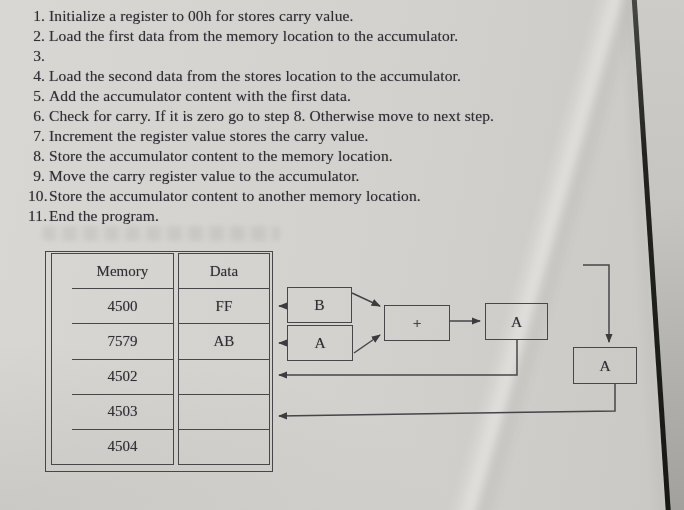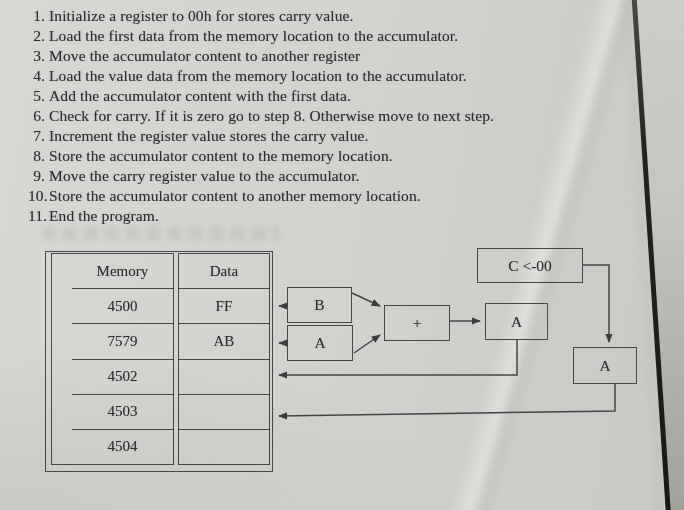--- a/index.html
+++ b/index.html
@@ -81,25 +81,24 @@
     <li class="step">
         <span class="num">1.</span>
         <span class="txt">Initialize a register to 00h for stores carry value.</span>
       </li>
     <li class="step">
         <span class="num">2.</span>
         <span class="txt">Load the first data from the memory location to the accumulator.</span>
       </li>
     <li class="step">
         <span class="num">3.</span>
-        <span class="txt">Move the accumulator content to another register</span>
       </li>
     <li class="step">
         <span class="num">4.</span>
-        <span class="txt">Load the value data from the memory location to the accumulator.</span>
+        <span class="txt">Load the second data from the stores location to the accumulator.</span>
       </li>
     <li class="step">
         <span class="num">5.</span>
         <span class="txt">Add the accumulator content with the first data.</span>
       </li>
     <li class="step">
         <span class="num">6.</span>
         <span class="txt">Check for carry. If it is zero go to step 8. Otherwise move to next step.</span>
       </li>
     <li class="step">
@@ -136,21 +135,20 @@
     <div class="mcol dat">
       <div class="mcell head">Data</div>
       <div class="mcell">FF</div>
       <div class="mcell">AB</div>
       <div class="mcell"></div>
       <div class="mcell"></div>
       <div class="mcell"></div>
     </div>
   </div>
 
-  <div class="dbox" id="box-c">C &lt;-00</div>
   <div class="dbox" id="box-b">B</div>
   <div class="dbox" id="box-a1">A</div>
   <div class="dbox" id="box-plus">+</div>
   <div class="dbox" id="box-a2">A</div>
   <div class="dbox" id="box-a3">A</div>
 
   <svg class="connectors" viewBox="0 0 684 510">
     <defs>
       <marker id="ah" viewBox="0 0 10 8" refX="9" refY="4" markerWidth="6.2" markerHeight="5.2" orient="auto">
         <path d="M0,0 L10,4 L0,8 Z" fill="#3c3c3e"></path>

